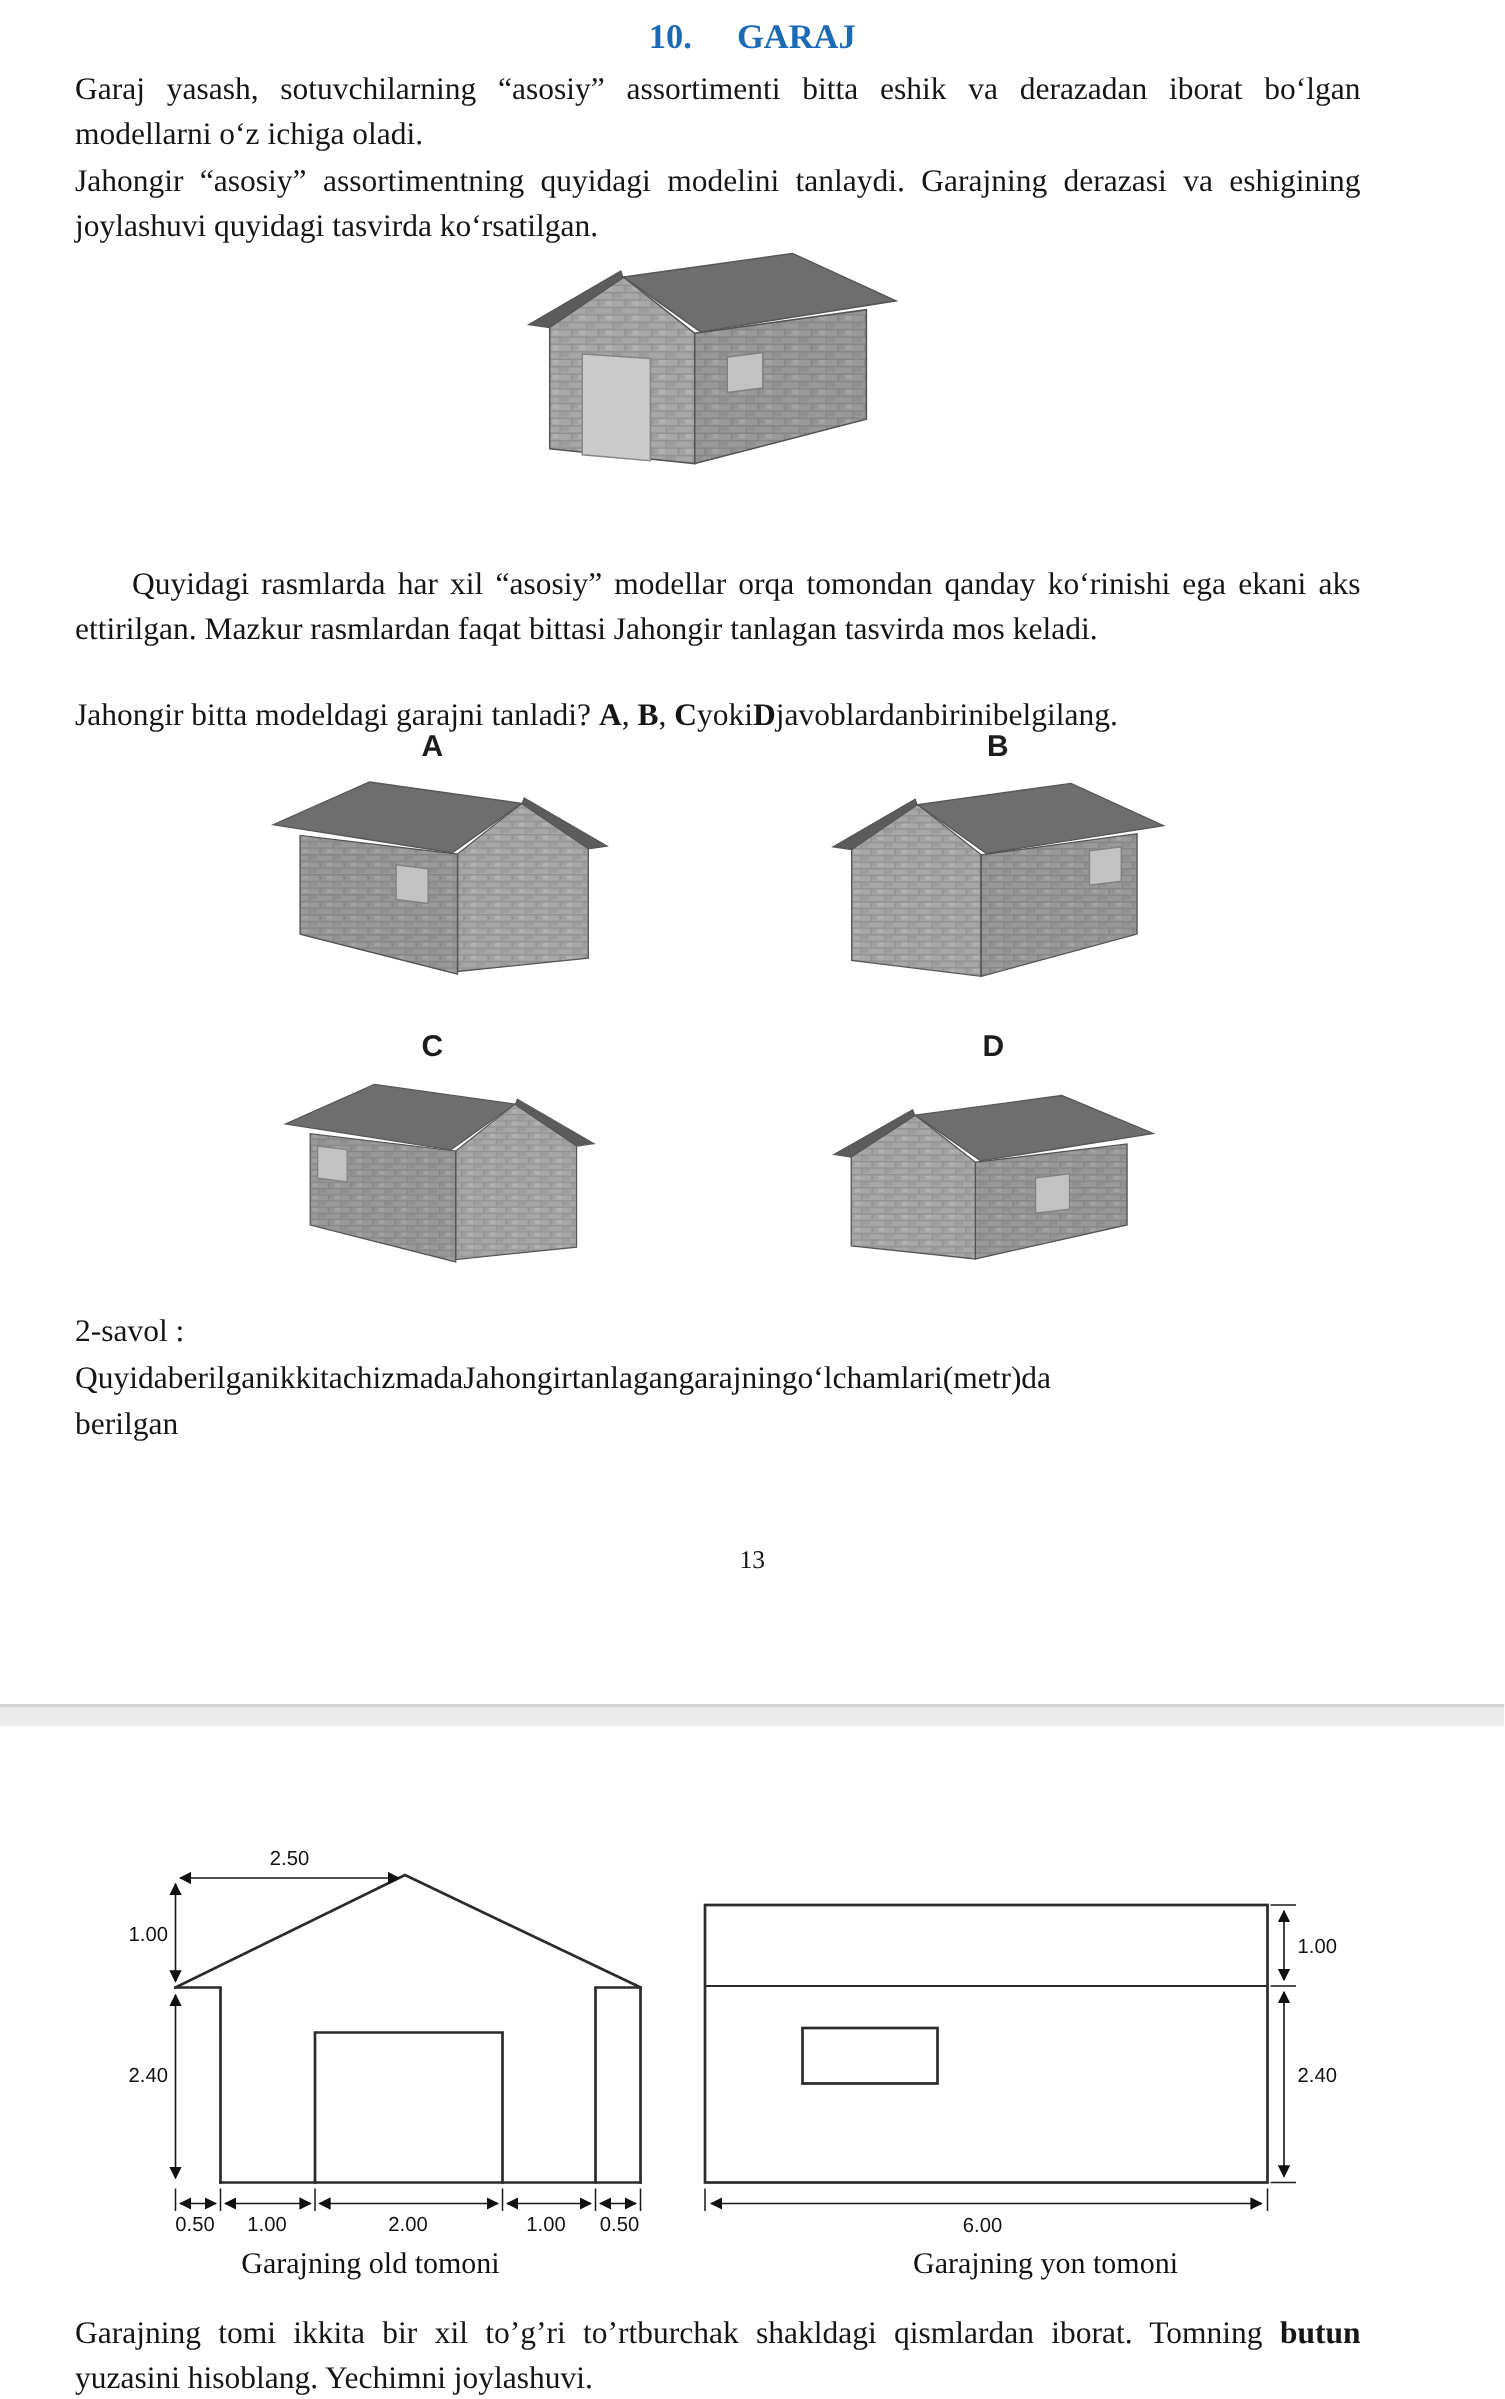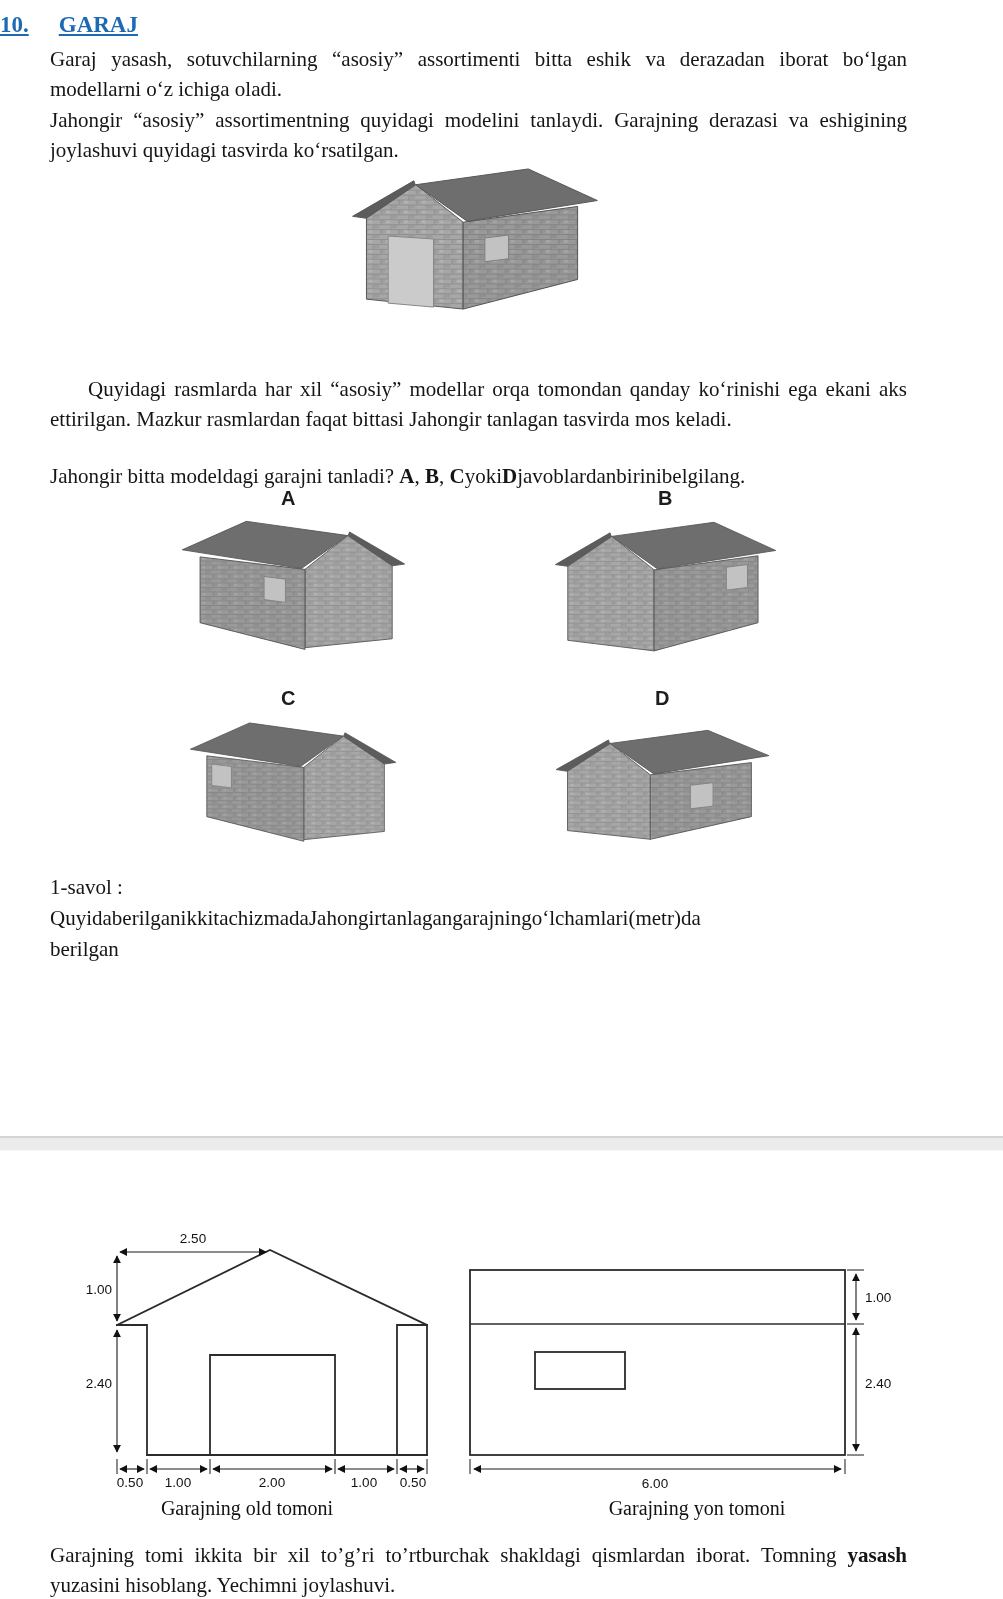--- a/index.html
+++ b/index.html
@@ -1,19 +1,19 @@
 <!DOCTYPE html>
 <html><head>
 <meta charset="utf-8">
 <style>
   html,body{margin:0;padding:0;background:#fff;}
   .page{position:relative;width:1003px;height:1599px;background:#fff;overflow:hidden;
         font-family:"Liberation Serif",serif;color:#151515;}
-  .title{position:absolute;top:12px;left:0;width:100%;
-         font-size:23px;font-weight:bold;text-decoration:underline;}
+  .title{position:absolute;top:12px;left:0;width:100%;text-align:center;
+         font-size:23px;font-weight:bold;}
   .title .num{margin-right:30px;}
   .body{position:absolute;left:50px;width:857px;margin:0;font-size:21px;line-height:30px;}
   .just{text-align:justify;}
   .indent{text-indent:38px;}
   .bold{font-weight:bold;}
   .optlabel{position:absolute;font-family:"Liberation Sans",sans-serif;
             font-weight:bold;font-size:20px;color:#1d1d1d;}
   .fig{position:absolute;}
   .pagenum{position:absolute;top:1030px;left:0;width:100%;text-align:center;font-size:17px;}
   .divider{position:absolute;top:1136px;left:0;width:1003px;height:12px;background:#ebebeb;
@@ -101,24 +101,25 @@
 
   <svg class="fig" style="left:540px;top:726px" width="245" height="122" viewBox="0 0 248 140">
     <polygon points="62,16 2,50 15,52 64,22" fill="#5c5c5c" class="house-edge"></polygon>
     <polygon points="15,52 64,20 110,56 110,130 15,120" fill="url(#brick)" class="house-edge"></polygon>
     <polygon points="110,56 226,42 226,104 110,130" fill="url(#brick)" class="house-edge"></polygon>
     <polygon points="110,56 226,42 226,104 110,130" fill="rgba(0,0,0,0.08)"></polygon>
     <polygon points="64,20 176,5 246,34 114,55" fill="#6e6e6e" class="house-edge"></polygon>
     <polygon points="156,68 182,65 182,92 156,95" fill="#c2c2c2" stroke="#808080"></polygon>
   </svg>
 
-  <div class="body" style="top:872px">1-savol :</div>
+  <div class="body" style="top:872px">2-savol :</div>
   <div class="body" style="top:903px">QuyidaberilganikkitachizmadaJahongirtanlagangarajningoʻlchamlari(metr)da</div>
   <div class="body" style="top:934px">berilgan</div>
 
+  <div class="pagenum">13</div>
 
   <div class="divider"></div>
 
   <svg class="fig" style="left:72px;top:1222px" width="385" height="298" viewBox="0 0 385 298">
     <defs>
       <marker id="arrF" viewBox="0 0 10 10" refX="9" refY="5" markerWidth="7.5" markerHeight="7.5" orient="auto-start-reverse">
         <path d="M0 0L10 5L0 10z" fill="#111"></path>
       </marker>
     </defs>
 
@@ -163,16 +164,16 @@
     <text class="dim" x="415" y="80" text-anchor="start">1.00</text>
     <line class="dimline" x1="406" y1="106" x2="406" y2="229" marker-start="url(#arrS)" marker-end="url(#arrS)"></line>
     <text class="dim" x="415" y="166" text-anchor="start">2.40</text>
     <path class="ext" d="M20,237V252 M395,237V252"></path>
     <line class="dimline" x1="24" y1="247" x2="391" y2="247" marker-start="url(#arrS)" marker-end="url(#arrS)"></line>
     <text class="dim" x="205" y="266" text-anchor="middle">6.00</text>
     <text class="cap" x="247" y="293" text-anchor="middle">Garajning yon tomoni</text>
   </svg>
 
   <p class="body just" style="top:1540px">
-    <span>Garajning tomi ikkita bir xil to’g’ri to’rtburchak shakldagi qismlardan iborat. Tomning </span><b>yasash</b><span>  yuzasini hisoblang. Yechimni joylashuvi.</span>
+    <span>Garajning tomi ikkita bir xil to’g’ri to’rtburchak shakldagi qismlardan iborat. Tomning </span><b>butun</b><span>  yuzasini hisoblang. Yechimni joylashuvi.</span>
   </p>
 
 </div>
 
 </body></html>

